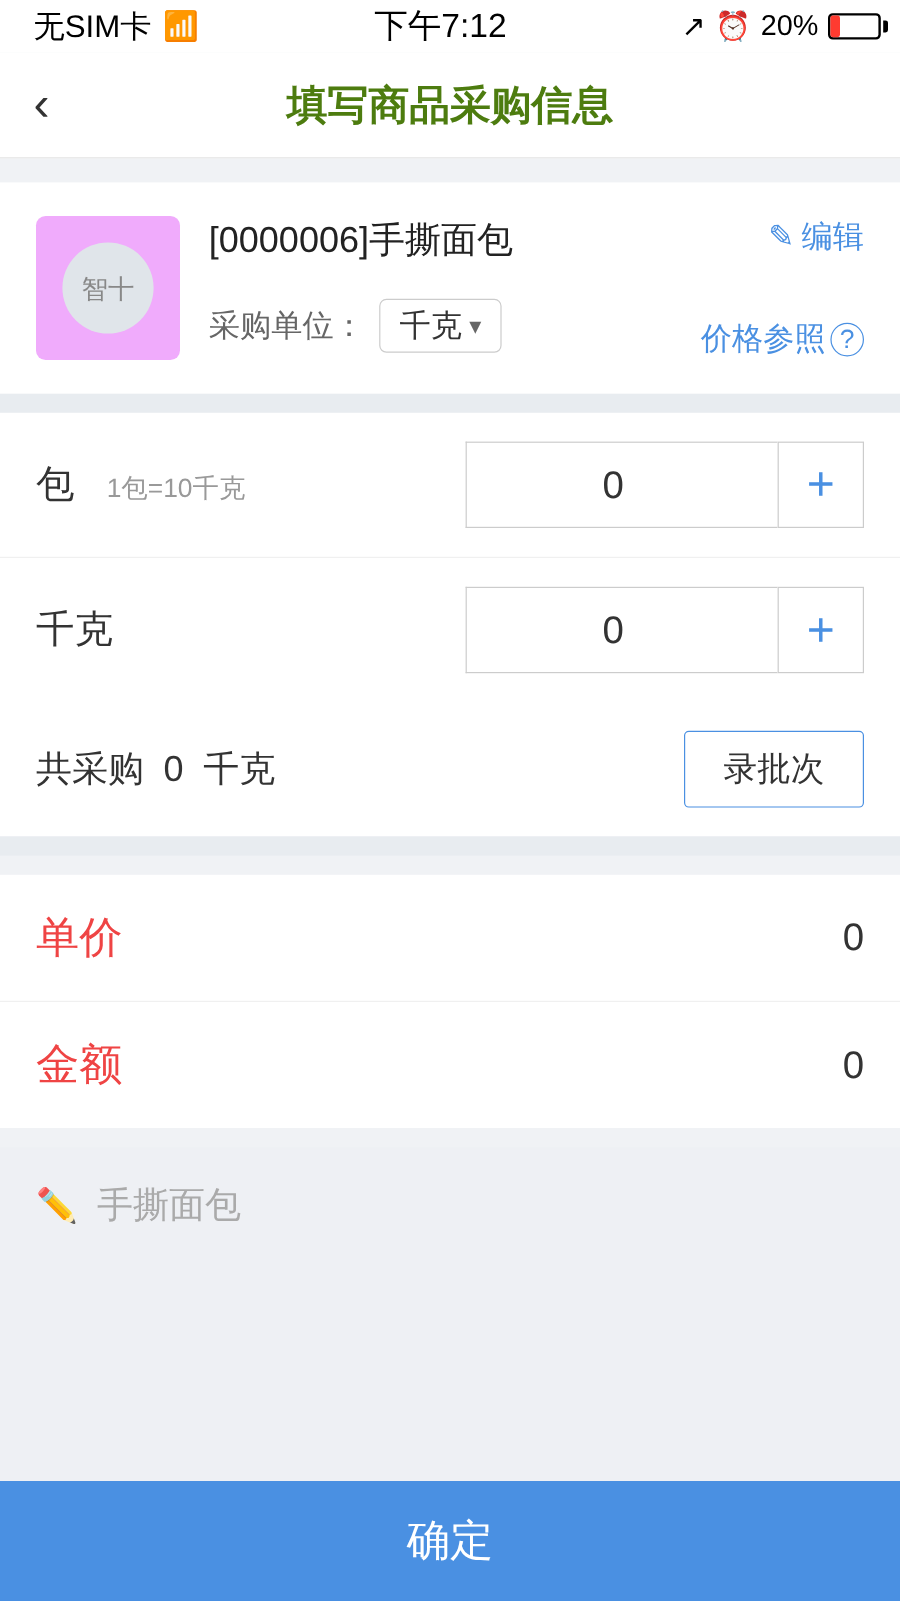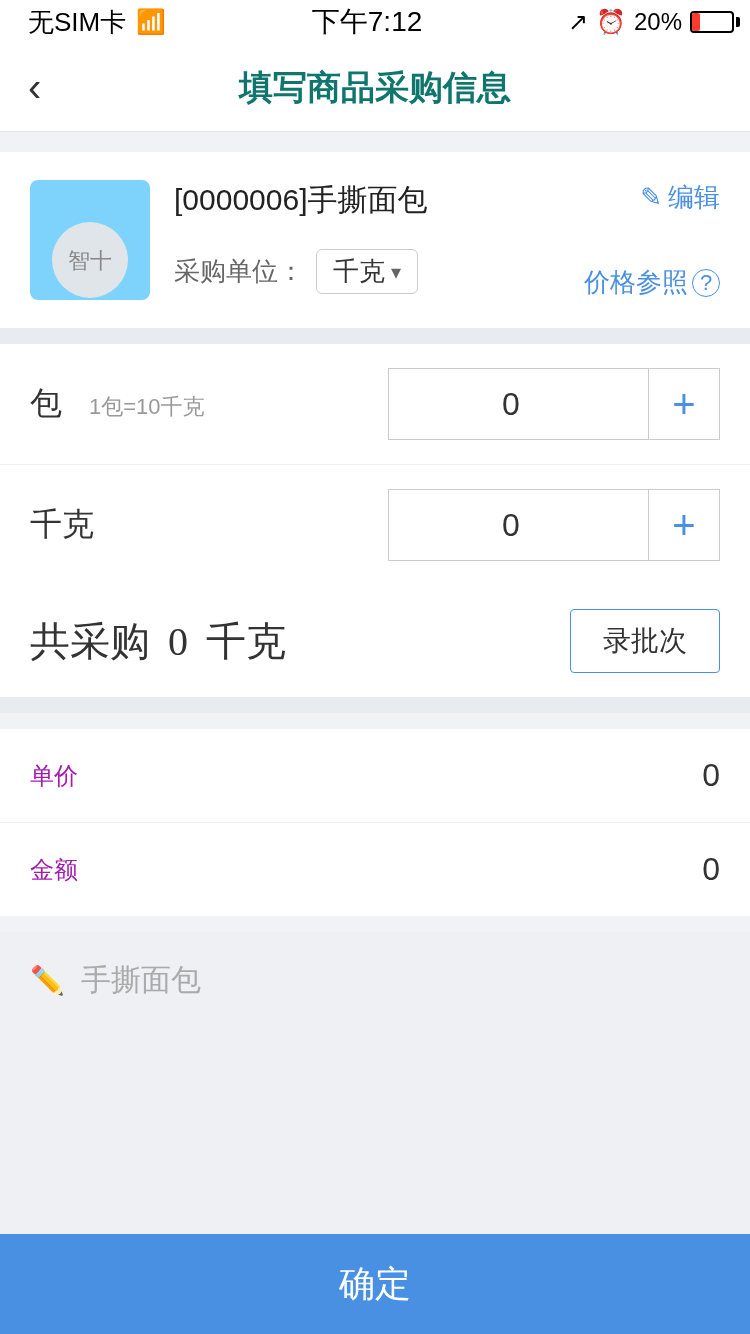--- a/index.html
+++ b/index.html
@@ -55,40 +55,40 @@
     .nav-back {
       position: absolute;
       left: 28px;
       font-size: 40px;
       color: #333;
       cursor: pointer;
     }
     .nav-title {
       font-size: 34px;
       font-weight: 600;
-      color: #0f766e;
+      color: #4d7c0f;
     }
 
     
     .product-card {
       background: #fff;
       margin-top: 20px;
       padding: 28px 30px;
       display: flex;
       align-items: flex-start;
       gap: 24px;
       position: relative;
     }
     .product-image {
       width: 120px;
       height: 120px;
-      background: #7dd3fc;
+      background: #f0abfc;
       border-radius: 8px;
       display: flex;
-      align-items: flex-end;
+      align-items: center;
       justify-content: center;
       flex-shrink: 0;
       overflow: hidden;
     }
     .product-info { flex: 1; }
     .product-name {
       font-size: 30px;
       font-weight: 500;
       color: #222;
       margin-bottom: 16px;
@@ -188,23 +188,22 @@
 
     
     .summary-row {
       background: #fff;
       display: flex;
       align-items: center;
       justify-content: space-between;
       padding: 24px 30px;
     }
     .summary-text {
-      font-size: 40px;
-      color: #333;
-      font-family: Liberation Serif, serif;
+      font-size: 30px;
+      color: #333;
     }
     .batch-btn {
       border: 1.5px solid #4a90e2;
       color: #333;
       font-size: 28px;
       padding: 12px 32px;
       background: #fff;
       border-radius: 4px;
       cursor: pointer;
     }
@@ -216,22 +215,22 @@
     }
     .price-row {
       display: flex;
       align-items: center;
       justify-content: space-between;
       padding: 28px 30px;
       border-bottom: 1px solid #f0f0f0;
     }
     .price-row:last-child { border-bottom: none; }
     .price-label {
-      font-size: 24px;
-      color: #a21caf;
+      font-size: 36px;
+      color: #ef4444;
     }
     .price-value {
       font-size: 32px;
       color: #333;
     }
 
     
     .remark-section {
       background: #eef0f4;
       margin-top: 16px;

